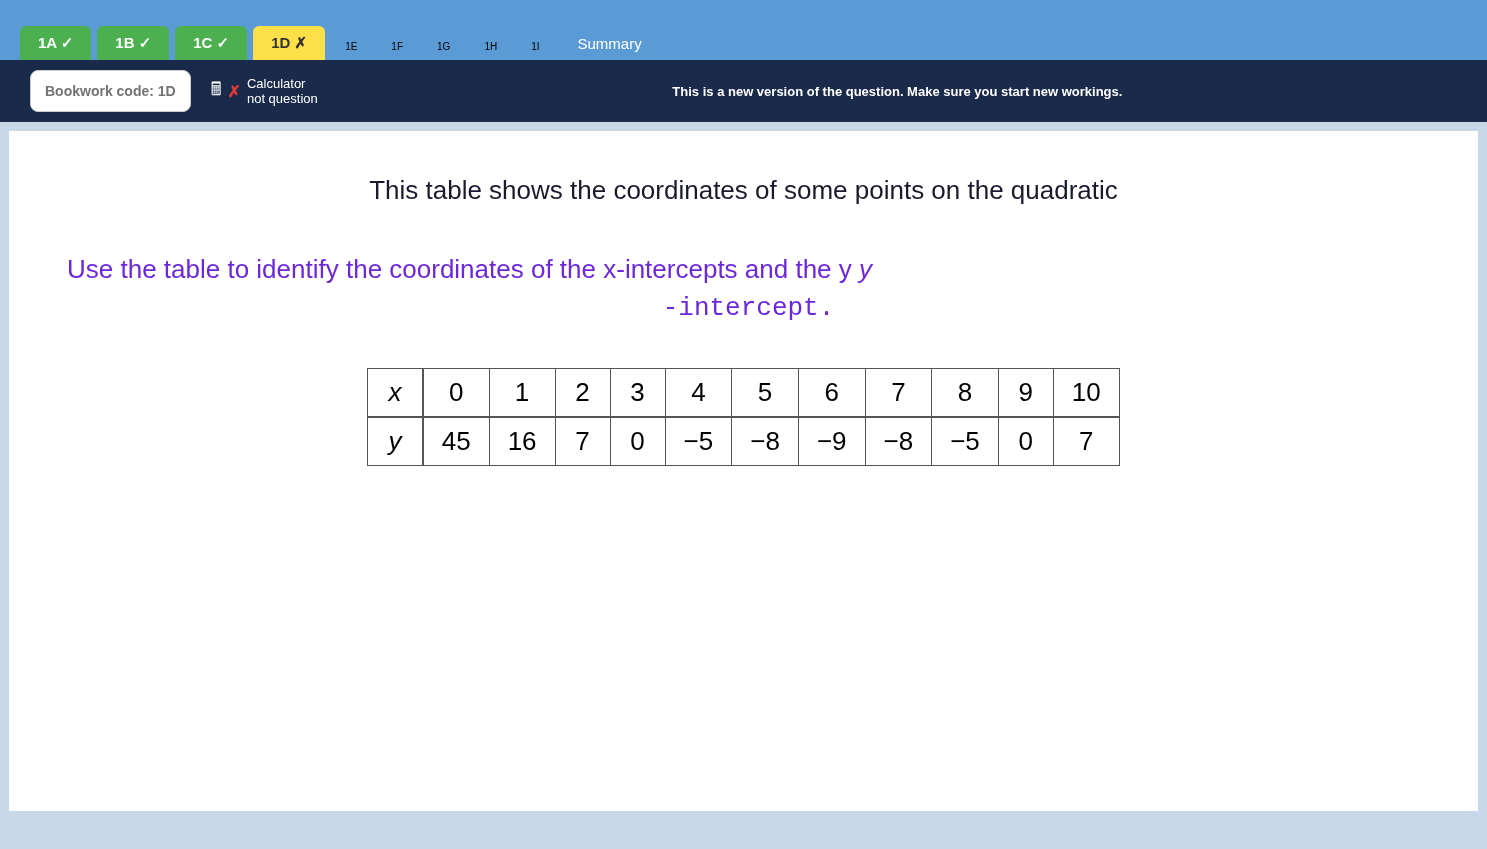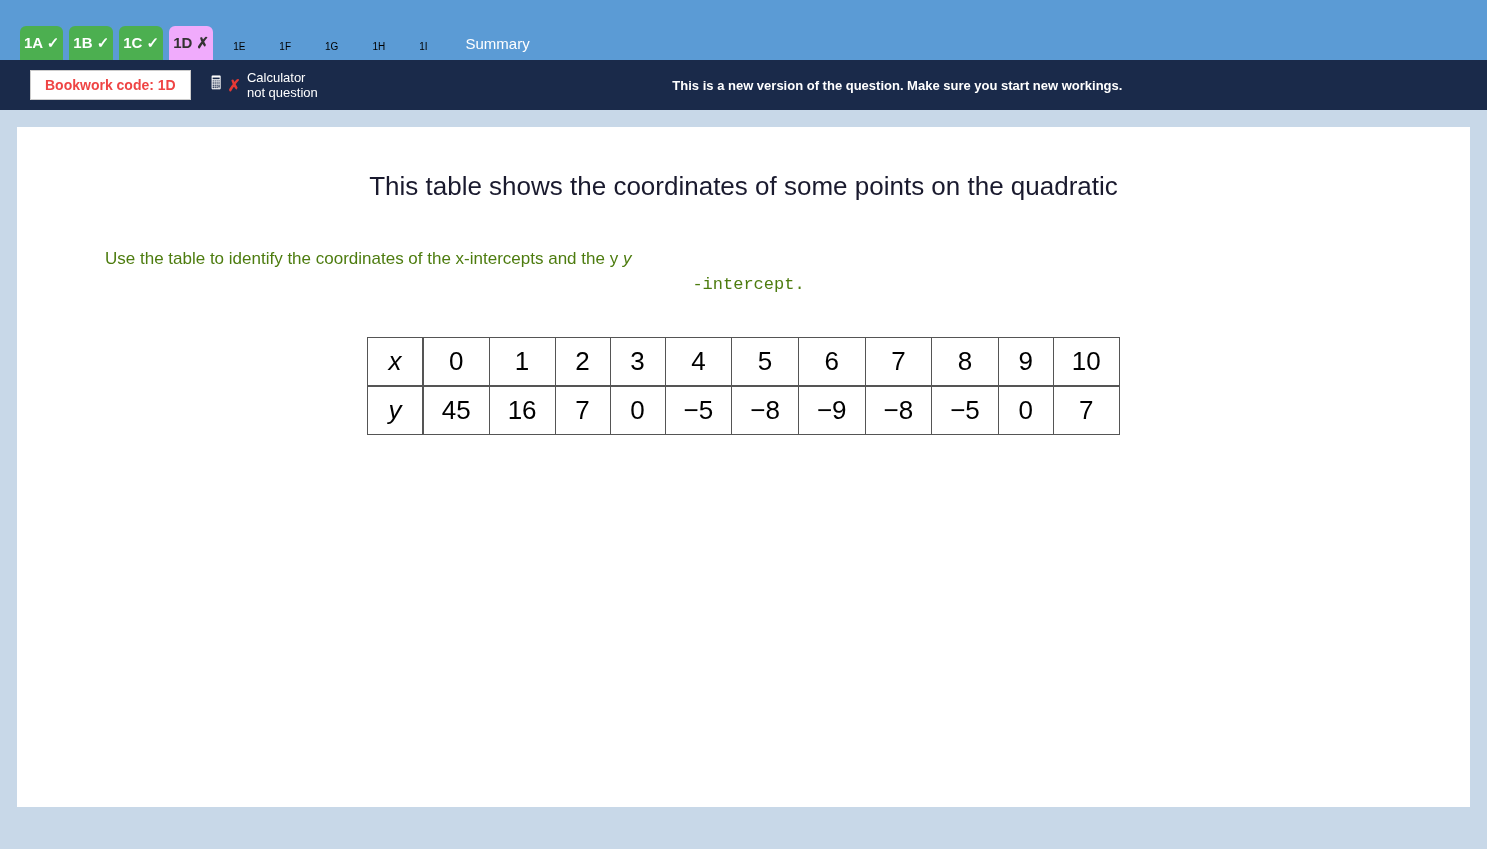--- a/index.html
+++ b/index.html
@@ -16,31 +16,31 @@
     .top-nav {
       background: #5b9bd5;
       padding: 10px 20px 0 20px;
       display: flex;
       align-items: flex-end;
       gap: 6px;
       min-height: 60px;
     }
 
     .tab {
-      padding: 8px 4px;
+      padding: 8px 18px;
       border-radius: 6px 6px 0 0;
       font-size: 15px;
       font-weight: bold;
       cursor: pointer;
       color: white;
       background: rgba(255,255,255,0.15);
     }
 
     .tab.active {
-      background: #f0abfc;
+      background: #fde047;
       color: #333;
     }
 
     .tab.correct {
       background: #4caf50;
       color: white;
     }
 
     .tab-plain {
       padding: 8px 14px;
@@ -63,25 +63,25 @@
       padding: 10px 30px;
       display: flex;
       align-items: center;
       gap: 20px;
       min-height: 50px;
     }
 
     .bookwork-code {
       background: white;
       border: 1px solid #ccc;
-      border-radius: 0;
-      padding: 6px 14px;
+      border-radius: 8px;
+      padding: 12px 14px;
       font-size: 14px;
       font-weight: bold;
-      color: #ef4444;
+      color: #737373;
       white-space: nowrap;
     }
 
     .calculator-badge {
       display: flex;
       align-items: center;
       gap: 6px;
       color: white;
       font-size: 13px;
     }
@@ -101,40 +101,40 @@
       color: white;
       font-size: 13px;
       font-weight: bold;
       flex: 1;
       text-align: center;
     }
 
     
     .main-content {
       background: white;
-      margin: 17px;
-      padding: 40px 78px;
+      margin: 9px;
+      padding: 40px 48px;
       min-height: 680px;
     }
 
     .question-text {
       font-size: 26px;
       color: #1a1a2e;
       text-align: center;
       line-height: 1.5;
       margin-bottom: 40px;
     }
 
     .question-text .math {
       font-style: italic;
     }
 
     .use-table-text {
-      font-size: 17px;
-      color: #4d7c0f;
+      font-size: 26px;
+      color: #6d28d9;
       margin-bottom: 40px;
       line-height: 1.5;
       padding-left: 10px;
     }
 
     
     .data-table-wrapper {
       display: flex;
       justify-content: center;
       margin-top: 20px;

